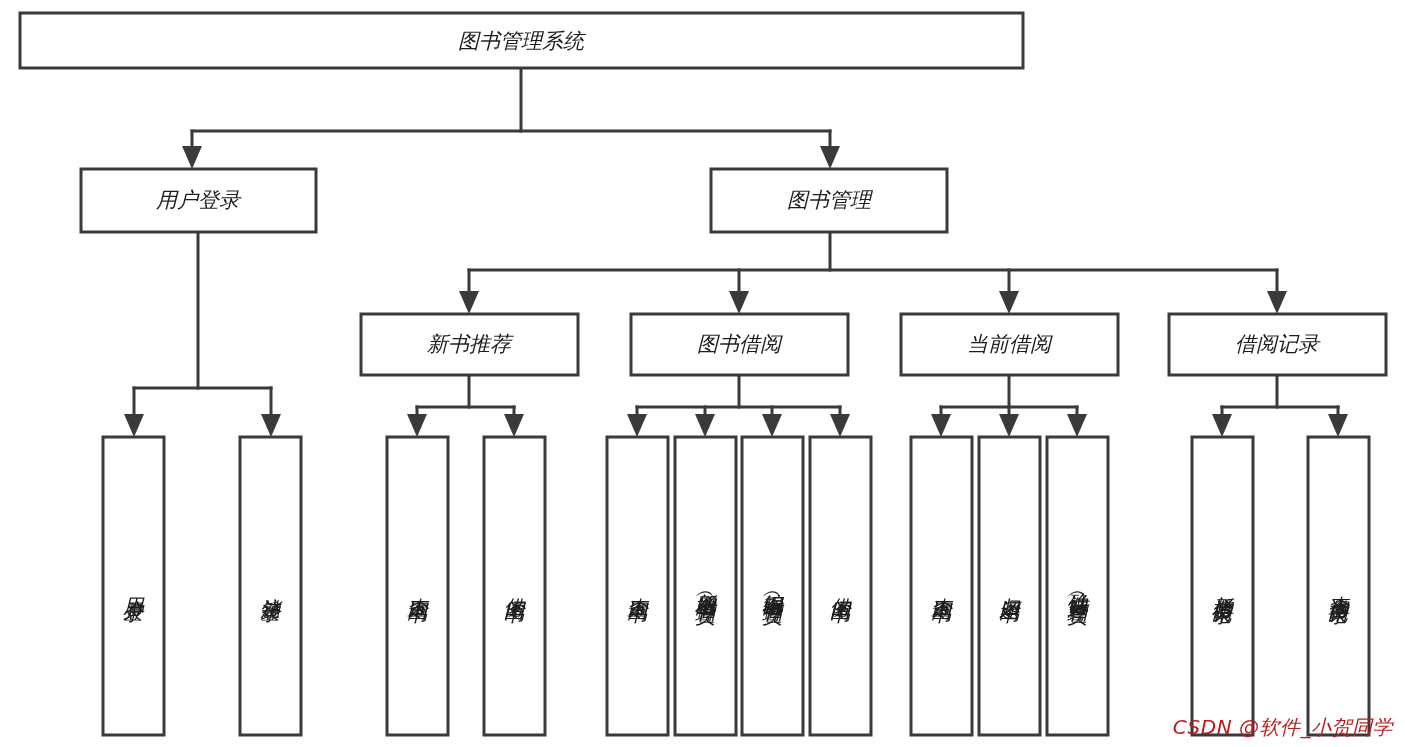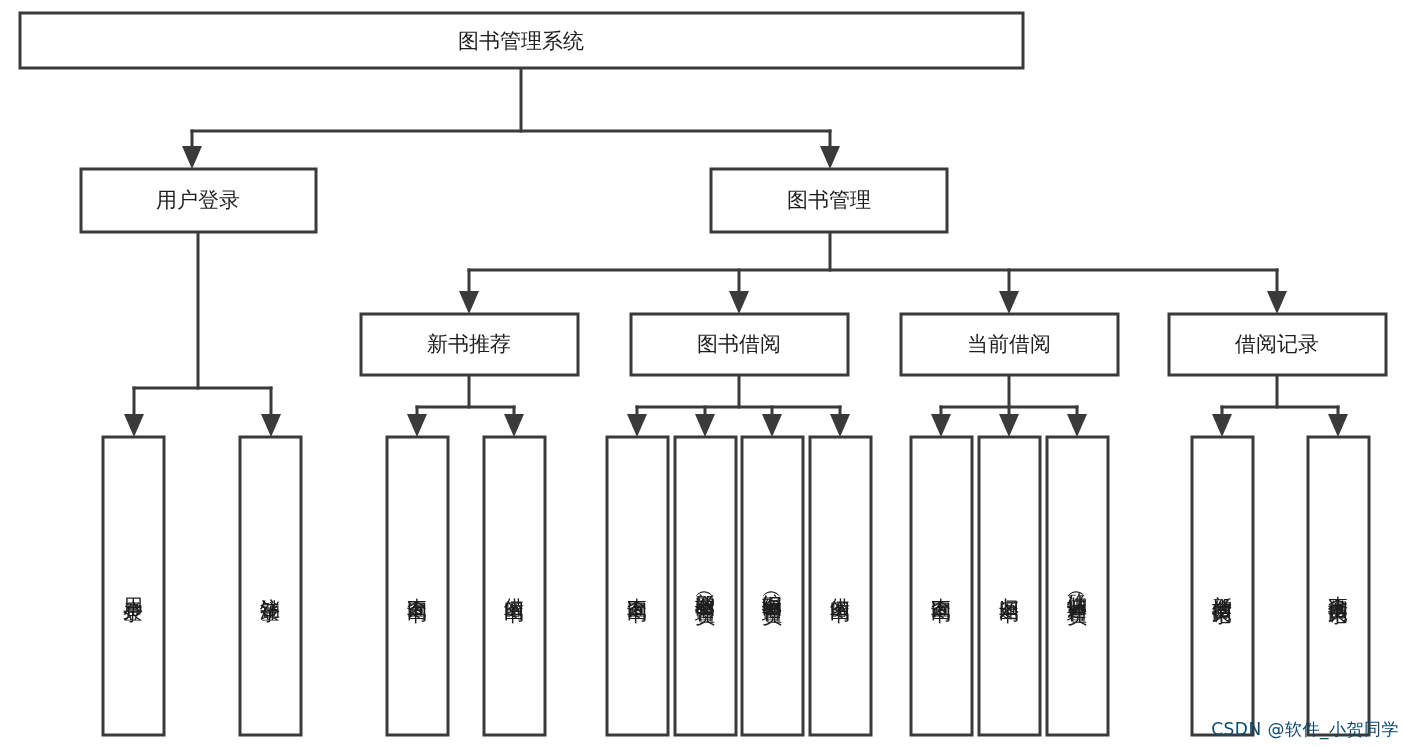--- a/index.html
+++ b/index.html
@@ -11,20 +11,21 @@
     width: 1405px;
     height: 747px;
     font-family: "DejaVu Sans", "Liberation Sans", sans-serif;
     overflow: hidden;
     position: relative;
   }
   #diagram-root {
     position: relative;
     width: 1405px;
     height: 747px;
+    font-style: italic;
   }
   svg.diagram {
     position: absolute;
     top: 0;
     left: 0;
     width: 1405px;
     height: 747px;
   }
   .node-box {
     fill: #ffffff;
@@ -57,25 +58,25 @@
     color: #1d1d1d;
     letter-spacing: 2px;
     display: flex;
     align-items: center;
     justify-content: center;
     white-space: nowrap;
     pointer-events: none;
   }
   .watermark {
     position: absolute;
-    right: 6px;
+    right: 12px;
     bottom: 6px;
     font-family: "DejaVu Sans", "Liberation Sans", sans-serif;
-    font-size: 17px;
-    color: #0c4a6e;
+    font-size: 20px;
+    color: #b91c1c;
     letter-spacing: 0.5px;
     white-space: nowrap;
   }
 </style>
 </head>
 <body>
 
 <div id="diagram-root">
 
   <svg class="diagram" viewBox="0 0 1405 747">

